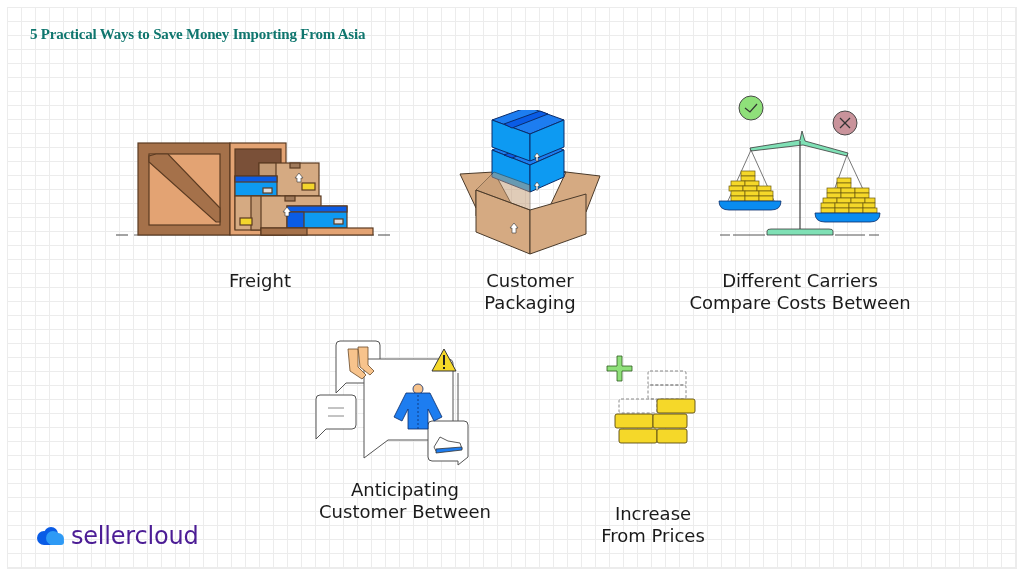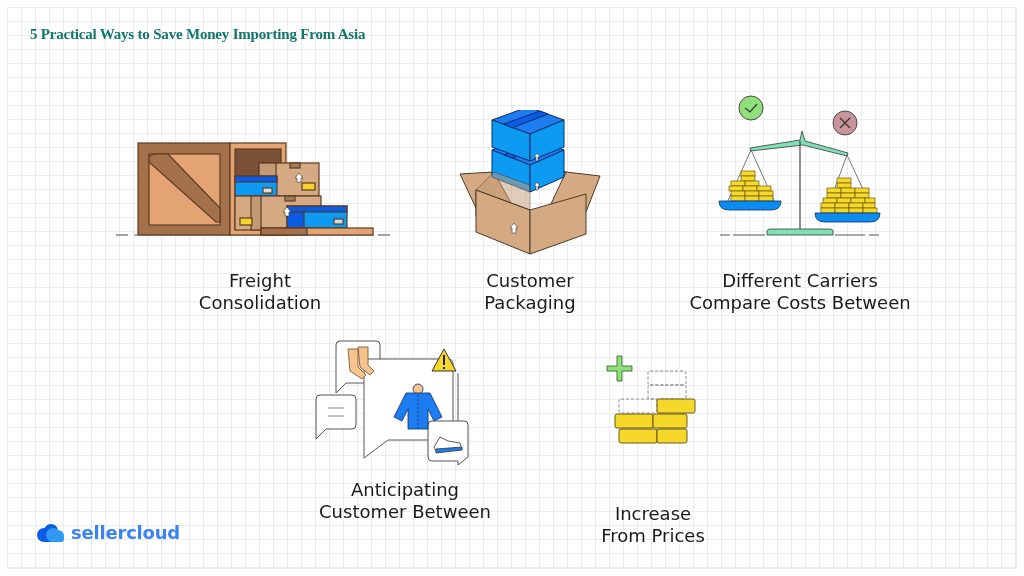--- a/index.html
+++ b/index.html
@@ -18,21 +18,21 @@
     font-family: Liberation Serif, serif; font-weight: bold;
     font-size: 15px; letter-spacing: -0.2px; color: #0f766e; white-space: nowrap;
   }
   .illus { position: absolute; }
   .label {
     position: absolute; text-align: center;
     font-family: "DejaVu Sans", sans-serif; font-size: 18px; line-height: 22px; color: #1a1a1a;
   }
   .label span { display: block; white-space: nowrap; }
   .logo { position: absolute; left: 35px; top: 522px; display: flex; align-items: center; gap: 6px; }
-  .logo-text { font-family: "DejaVu Sans", sans-serif; font-weight: bold; font-size: 18px; color: #3b82f6; letter-spacing: -0.2px; }
+  .logo-text { font-family: "DejaVu Sans", sans-serif; font-weight: normal; font-size: 24px; color: #4c1d95; letter-spacing: -0.2px; }
 </style>
 </head>
 <body>
 
 <div class="grid"></div>
 
 <h1 class="title">5 Practical Ways to Save Money Importing From Asia</h1>
 
 <svg class="illus" style="left:112px;top:140px" width="280" height="100" viewBox="0 0 280 100">
   <g stroke="#5b3b22" stroke-width="1.2">
@@ -230,21 +230,20 @@
     <rect x="52" y="44" width="38" height="14" rx="2"></rect>
     <rect x="10" y="59" width="38" height="14" rx="2"></rect>
     <rect x="48" y="59" width="34" height="14" rx="2"></rect>
     <rect x="14" y="74" width="38" height="14" rx="2"></rect>
     <rect x="52" y="74" width="30" height="14" rx="2"></rect>
   </g>
 </svg>
 
 <div class="label" style="left:160px;top:270px;width:200px;">
   <span>Freight</span>
-  <span>Consolidation</span>
 </div>
 <div class="label" style="left:430px;top:270px;width:200px;">
   <span>Customer</span>
   <span>Packaging</span>
 </div>
 <div class="label" style="left:670px;top:270px;width:260px;">
   <span>Different Carriers</span>
   <span>Compare Costs Between</span>
 </div>
 <div class="label" style="left:295px;top:479px;width:220px;">

